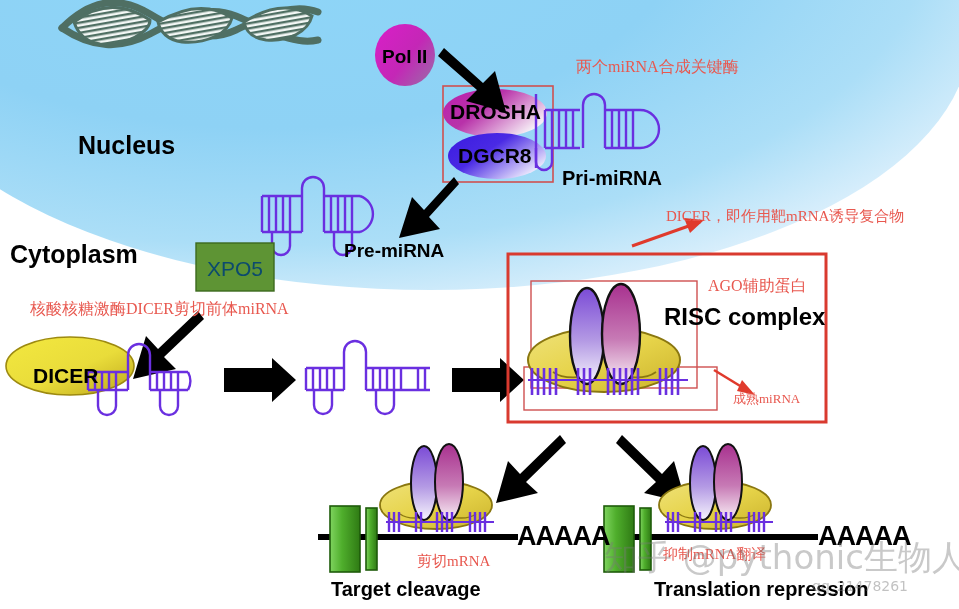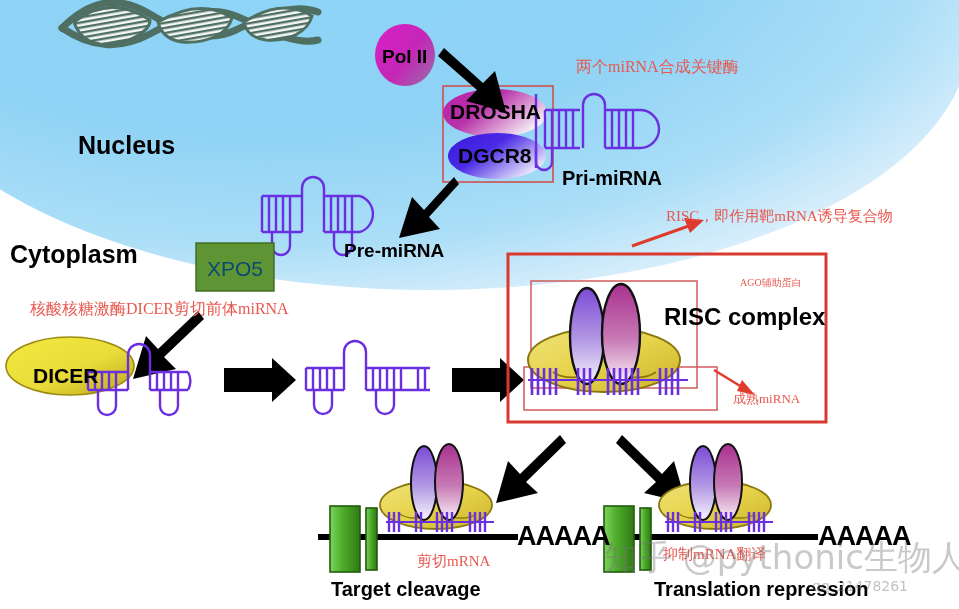--- a/index.html
+++ b/index.html
@@ -16,21 +16,21 @@
   #nucleus-label{left:78px;top:131px;font-size:25px;}
   #cytoplasm-label{left:10px;top:240px;font-size:25px;}
   #pri-label{left:562px;top:167px;font-size:20px;}
   #pre-label{left:344px;top:240px;font-size:19px;}
   #risc-complex-label{left:664px;top:303px;font-size:24px;}
   #target-cleavage-label{left:331px;top:578px;font-size:20px;}
   #translation-repression-label{left:654px;top:578px;font-size:20px;}
 
   #note-key-enzymes{left:576px;top:57px;font-size:16px;}
   #note-risc{left:666px;top:207px;font-size:15px;}
-  #note-ago{left:740px;top:276px;font-size:10px;}
+  #note-ago{left:708px;top:276px;font-size:16px;}
   #note-mature{left:733px;top:390px;font-size:13px;}
   #note-dicer{left:30px;top:299px;font-size:16px;}
   #note-cleave-mrna{left:417px;top:552px;font-size:15px;}
   #note-repress{left:663px;top:545px;font-size:15px;}
 
   .protein-text{position:absolute;color:#000;font-weight:bold;white-space:nowrap;}
   #polII-text{left:382px;top:46px;font-size:19px;}
   #drosha-text{left:450px;top:100px;font-size:21px;}
   #dgcr8-text{left:458px;top:144px;font-size:21px;}
   #xpo5-text{left:207px;top:257px;font-size:21px;color:#0c4a6e;font-weight:normal;}
@@ -335,21 +335,21 @@
   <div class="lbl lbl-black" id="pri-label">Pri-miRNA</div>
   <div class="lbl lbl-black" id="pre-label">Pre-miRNA</div>
   <div class="lbl lbl-black" id="risc-complex-label">RISC complex</div>
   <div class="polyA" id="polyA-left">AAAAA</div>
   <div class="polyA" id="polyA-right">AAAAA</div>
 
   <div class="lbl lbl-black" id="target-cleavage-label">Target cleavage</div>
   <div class="lbl lbl-black" id="translation-repression-label">Translation repression</div>
 
   <div class="lbl lbl-red" id="note-key-enzymes">两个miRNA合成关键酶</div>
-  <div class="lbl lbl-red" id="note-risc">RISC，即作用靶mRNA诱导复合物</div>
+  <div class="lbl lbl-red" id="note-risc">DICER，即作用靶mRNA诱导复合物</div>
   <div class="lbl lbl-red" id="note-ago">AGO辅助蛋白</div>
   <div class="lbl lbl-red" id="note-mature">成熟miRNA</div>
   <div class="lbl lbl-red" id="note-dicer">核酸核糖激酶DICER剪切前体miRNA</div>
   <div class="lbl lbl-red" id="note-cleave-mrna">剪切mRNA</div>
   <div class="lbl lbl-red" id="note-repress">抑制mRNA翻译</div>
 
   <div id="watermark">知乎 @pythonic生物人</div>
   <div id="watermark-id">qq_21478261</div>
 
 </div>

